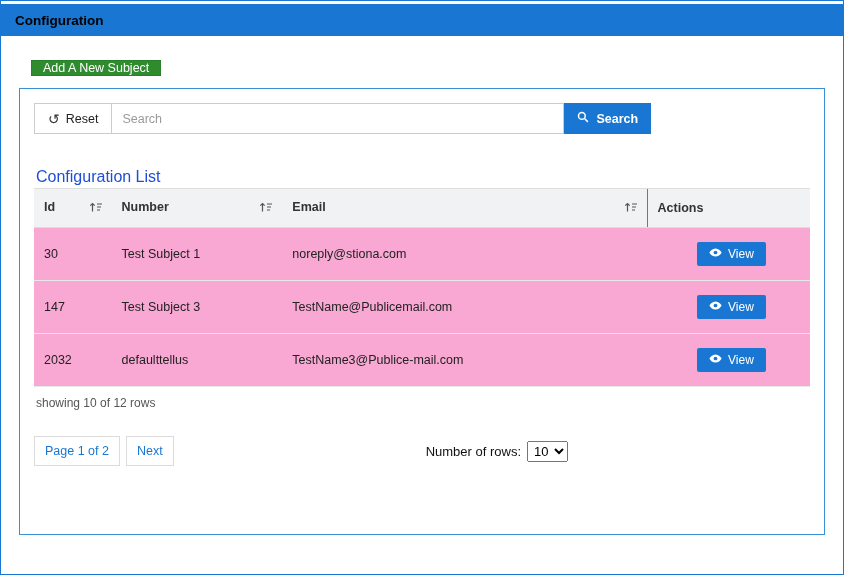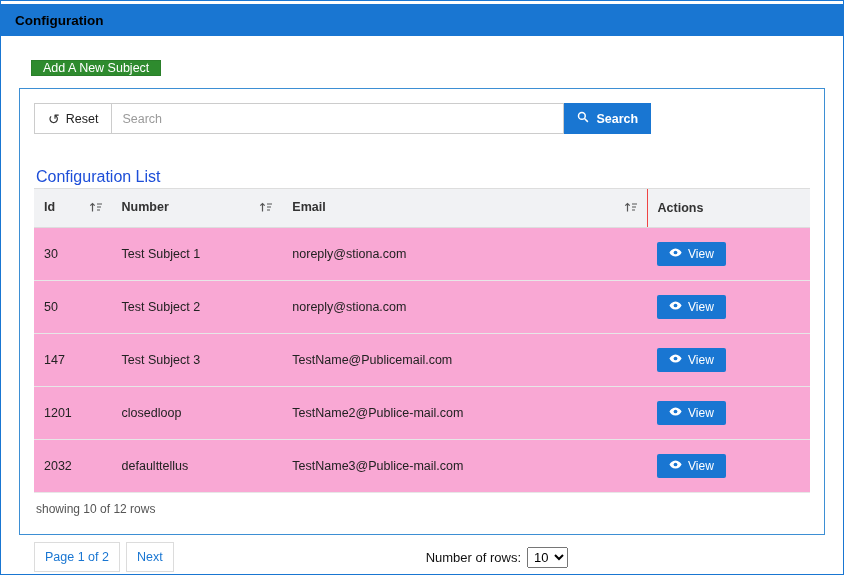--- a/index.html
+++ b/index.html
@@ -117,20 +117,21 @@
   .view-btn {
     background:#1976d2;
     color:#fff;
     border:none;
     border-radius:2px;
     padding:5px 12px;
     font-size:12px;
     display:inline-flex; align-items:center; gap:6px;
     cursor:pointer;
     font-family:inherit;
+    margin-left:40px;
   }
   .row-summary {
     font-size:12px;
     color:#555;
     margin:9px 0 0 2px;
   }
   
   .panel-footer {
     margin-top:26px;
     display:flex;
@@ -236,68 +237,36 @@
                 <svg width="13" height="11" viewBox="0 0 16 12">
                   <path d="M8 1C4.2 1 1.4 3.9 0.5 6c0.9 2.1 3.7 5 7.5 5s6.6-2.9 7.5-5C14.6 3.9 11.8 1 8 1z" fill="#ffffff"></path>
                   <circle cx="8" cy="6" r="2.3" fill="#1976d2"></circle>
                 </svg>
               </span>
               <span>View</span>
             </button>
           </td>
         </tr>
         <tr>
-          <td>50</td>
-          <td>Test Subject 2</td>
-          <td>noreply@stiona.com</td>
-          <td>
-            <button class="view-btn">
-              <span>
-                <svg width="13" height="11" viewBox="0 0 16 12">
-                  <path d="M8 1C4.2 1 1.4 3.9 0.5 6c0.9 2.1 3.7 5 7.5 5s6.6-2.9 7.5-5C14.6 3.9 11.8 1 8 1z" fill="#ffffff"></path>
-                  <circle cx="8" cy="6" r="2.3" fill="#1976d2"></circle>
-                </svg>
-              </span>
-              <span>View</span>
-            </button>
-          </td>
-        </tr>
-        <tr>
           <td>147</td>
           <td>Test Subject 3</td>
           <td>TestName@Publicemail.com</td>
           <td>
             <button class="view-btn">
               <span>
                 <svg width="13" height="11" viewBox="0 0 16 12">
                   <path d="M8 1C4.2 1 1.4 3.9 0.5 6c0.9 2.1 3.7 5 7.5 5s6.6-2.9 7.5-5C14.6 3.9 11.8 1 8 1z" fill="#ffffff"></path>
                   <circle cx="8" cy="6" r="2.3" fill="#1976d2"></circle>
                 </svg>
               </span>
               <span>View</span>
             </button>
           </td>
         </tr>
         <tr>
-          <td>1201</td>
-          <td>closedloop</td>
-          <td>TestName2@Publice-mail.com</td>
-          <td>
-            <button class="view-btn">
-              <span>
-                <svg width="13" height="11" viewBox="0 0 16 12">
-                  <path d="M8 1C4.2 1 1.4 3.9 0.5 6c0.9 2.1 3.7 5 7.5 5s6.6-2.9 7.5-5C14.6 3.9 11.8 1 8 1z" fill="#ffffff"></path>
-                  <circle cx="8" cy="6" r="2.3" fill="#1976d2"></circle>
-                </svg>
-              </span>
-              <span>View</span>
-            </button>
-          </td>
-        </tr>
-        <tr>
           <td>2032</td>
           <td>defaulttellus</td>
           <td>TestName3@Publice-mail.com</td>
           <td>
             <button class="view-btn">
               <span>
                 <svg width="13" height="11" viewBox="0 0 16 12">
                   <path d="M8 1C4.2 1 1.4 3.9 0.5 6c0.9 2.1 3.7 5 7.5 5s6.6-2.9 7.5-5C14.6 3.9 11.8 1 8 1z" fill="#ffffff"></path>
                   <circle cx="8" cy="6" r="2.3" fill="#1976d2"></circle>
                 </svg>

